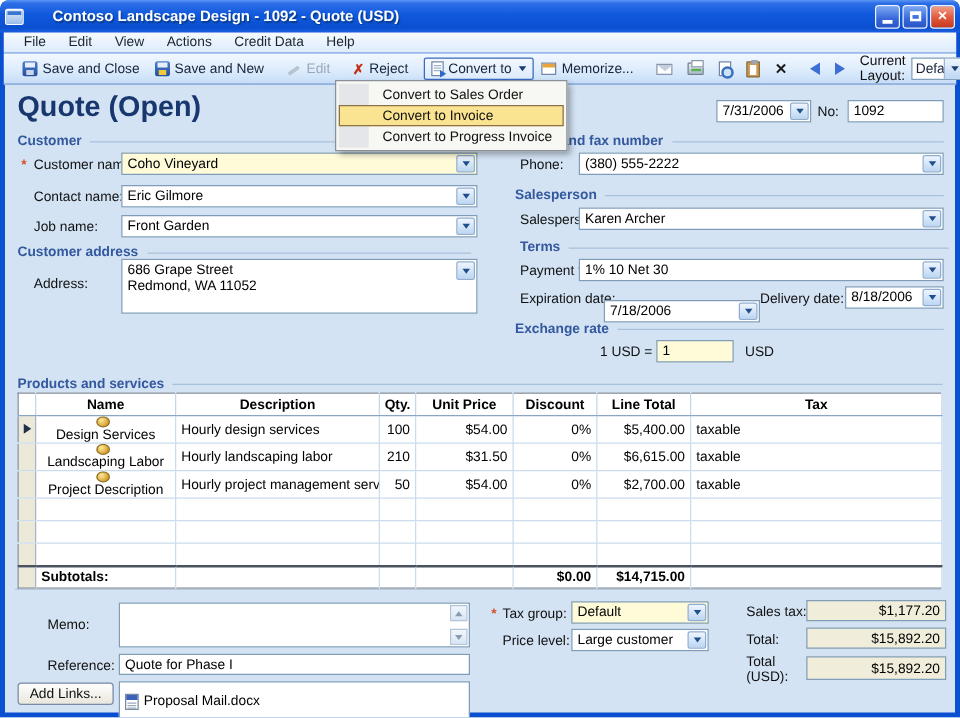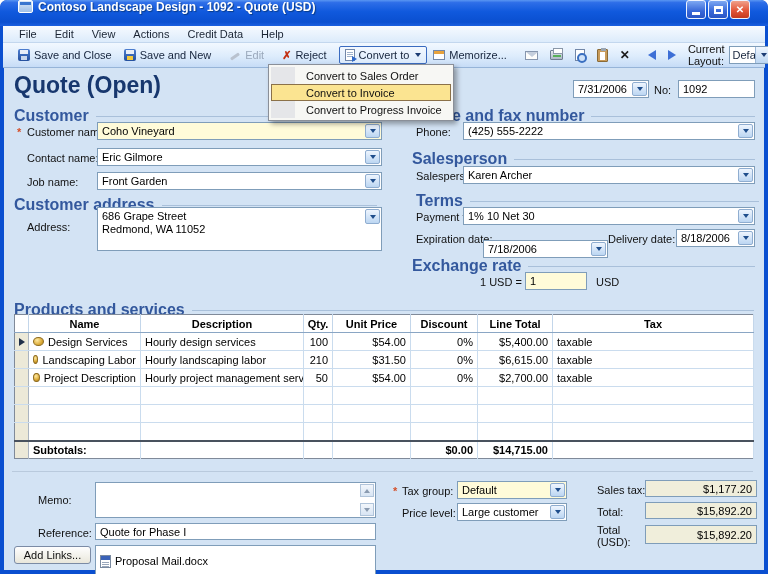--- a/index.html
+++ b/index.html
@@ -2,21 +2,21 @@
 <html><head>
 <meta charset="utf-8">
 <style>
   * { margin:0; padding:0; box-sizing:border-box; }
   body { background:#fff; font-family:"Liberation Sans", sans-serif; }
   .window { position:relative; width:768px; height:574px; background:#0a4fd0;
             border-radius:7px 7px 0 0; overflow:hidden; }
   
   .titlebar { position:absolute; left:0; top:0; width:768px; height:26px;
     background:linear-gradient(180deg,#5a96f2 0%,#2e6ee8 10%,#1059dd 45%,#0a4fd0 85%,#1a5fe0 100%);
-    display:flex; padding:0 18px; border-radius:7px 7px 0 0; }
+    display:flex; align-items:center; padding:0 4px; border-radius:7px 7px 0 0;gap:18px; }
   .app-icon { width:15px; height:13px; background:linear-gradient(#dce9f8,#9fc0e8); border:1px solid #fff;
     border-radius:2px; margin-right:5px; position:relative; }
   .app-icon::before { content:""; position:absolute; left:1px; top:1px; right:1px; height:3px; background:#3a76cf; }
   .title-text { color:#fff; font-size:12px; font-weight:bold; text-shadow:1px 1px 1px #083a86; flex:1;
     white-space:nowrap; overflow:hidden; }
   .tb-btns { display:flex; gap:2px; }
   .tb-btn { width:20px; height:19px; border-radius:3px; border:1px solid #eef4ff;
     background:linear-gradient(180deg,#7da8f2,#3767d8 60%,#2a55c4); color:#fff; font-size:10px;
     display:flex; align-items:center; justify-content:center; font-weight:bold; }
   .tb-btn.close { background:linear-gradient(180deg,#f0a08a,#e3573a 55%,#c43a1e); }
@@ -73,21 +73,21 @@
   .i-arrow-r { border-left:8px solid #3d6fd6; }
   .layout-combo { display:flex; align-items:center; height:18px; width:100px; background:#fff;
     border:1px solid #7f9db9; position:relative; padding:0 3px; margin-left:4px; }
   .layout-combo .dd2 { position:absolute; right:0; top:0; bottom:0; width:15px;
     background:linear-gradient(#eef5fe,#bcd6f2); border-left:1px solid #9db8d8;
     display:flex; align-items:center; justify-content:center; }
   
   .content { position:absolute; left:4px; top:68px; width:760px; height:502px; background:#d3e3f4; }
   .abs { position:absolute; }
   .h1 { font-size:23px; font-weight:bold; color:#17376e; }
-  .section { display:flex; align-items:center; gap:7px; font-size:16px; font-weight:bold; color:#33589d; }
+  .section { display:flex; align-items:center; gap:7px; font-size:11px; font-weight:bold; color:#33589d; }
   .section .rule { flex:1; height:1px; background:#a9c0da; }
   .lbl { font-size:11px; color:#111; }
   .req { color:#d4502a; font-size:11px; font-weight:bold; }
   .fld { background:#fff; border:1px solid #7f9db9; font-size:11px; color:#000;
     display:flex; align-items:center; padding:0 4px; height:18px; position:absolute; }
   .fld.cream { background:#fffbd9; }
   .fld.beige { background:#f0eedb; justify-content:flex-end; }
   .combo { padding-right:18px; }
   .dd { position:absolute; right:1px; top:1px; bottom:1px; width:15px;
     background:linear-gradient(#eef5fe,#bcd6f2); border:1px solid #8fadd0; border-radius:2px;
@@ -101,21 +101,21 @@
     border-bottom:1px solid #8aa6c4; background:#fff; overflow:hidden; white-space:nowrap; }
   .grid td { height:18px; border-right:1px solid #cadcee; border-bottom:1px solid #cadcee;
     padding:0 4px; overflow:hidden; white-space:nowrap; }
   .grid td.gut { background:#ece9d8; border-right:1px solid #aab4c0; padding:0; text-align:center; }
   .grid .num { text-align:right; }
   .grid tr.subtotal td { border-top:2px solid #49525e; font-weight:bold; border-bottom:none; }
   .rowptr { width:0; height:0; border-top:4px solid transparent; border-bottom:4px solid transparent;
     border-left:6px solid #20304a; display:inline-block; }
   .coin { width:11px; height:9px; border-radius:50%; border:1px solid #8f6d22; display:inline-block;
     background:radial-gradient(circle at 35% 30%, #ffe9a0, #d9a834 65%, #a97d1f); vertical-align:middle; margin-right:4px; }
-  .namecell { display:flex; align-items:center; }
+  .namecell { display:flex; align-items:center;flex-direction:column; }
   .divider { position:absolute; left:8px; top:403px; width:741px; height:1px; background:#b9cadd; }
   
   .memo-box { position:absolute; left:91px; top:414px; width:281px; height:36px; background:#fff; border:1px solid #7f9db9; }
   .sb { position:absolute; right:1px; width:14px; height:13px; background:linear-gradient(#f2f6fb,#d8e5f4);
     border:1px solid #b0c4da; display:flex; align-items:center; justify-content:center; }
   .sb.up { top:1px; } .sb.down { bottom:1px; }
   .sb b { width:0; height:0; border-left:3px solid transparent; border-right:3px solid transparent; }
   .sb.up b { border-bottom:4px solid #8a9bb0; } .sb.down b { border-top:4px solid #8a9bb0; }
   .xpbtn { position:absolute; left:10px; top:478px; width:77px; height:18px; font-size:11px; color:#111;
     background:linear-gradient(#fefefe,#e9e7db); border:1px solid #7b8ba5; border-radius:3px;
@@ -278,21 +278,21 @@
           <b></b>
         </span>
     </div>
 
     <div class="section abs" style="left:408px; top:39px; width:343px;">
       <span>Phone and fax number</span>
         <span class="rule"></span>
     </div>
     <div class="abs lbl" style="left:412px; top:58px;">Phone:</div>
     <div class="fld combo abs" style="left:459px; top:54px; width:292px;">
-      <span>(425) 555-2222</span>
+      <span>(380) 555-2222</span>
       <span class="dd">
           <b></b>
         </span>
     </div>
 
     <div class="section abs" style="left:408px; top:82px; width:343px;justify-content:space-between;">
       <span>Salesperson</span>
         <span class="rule"></span>
     </div>
     <div class="abs lbl" style="left:412px; top:102px;">Salesperson:</div>

